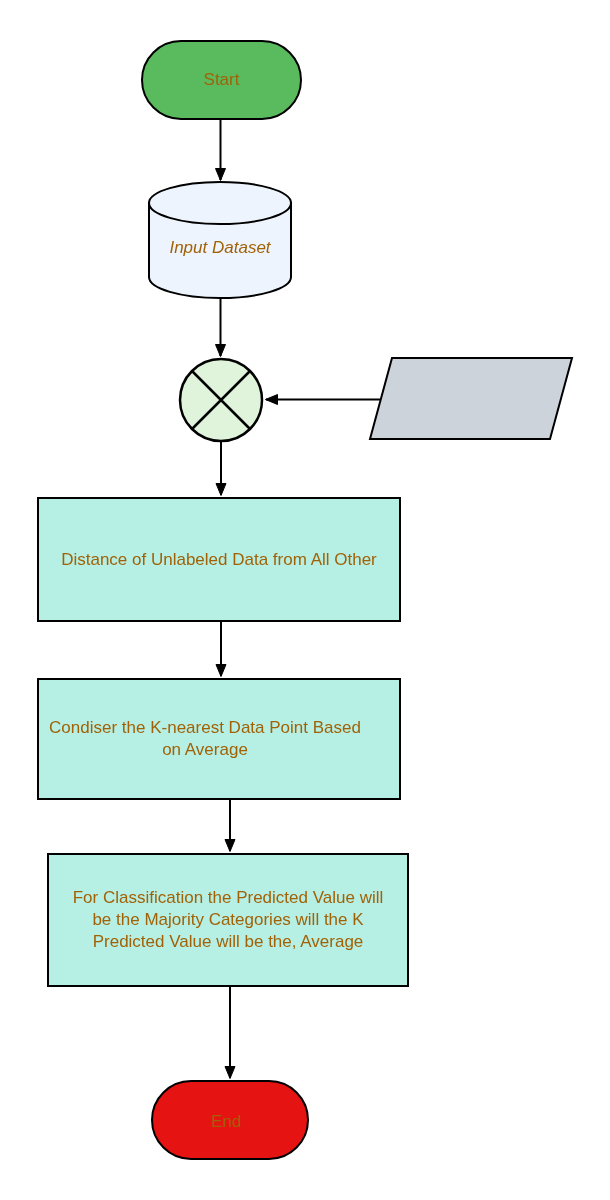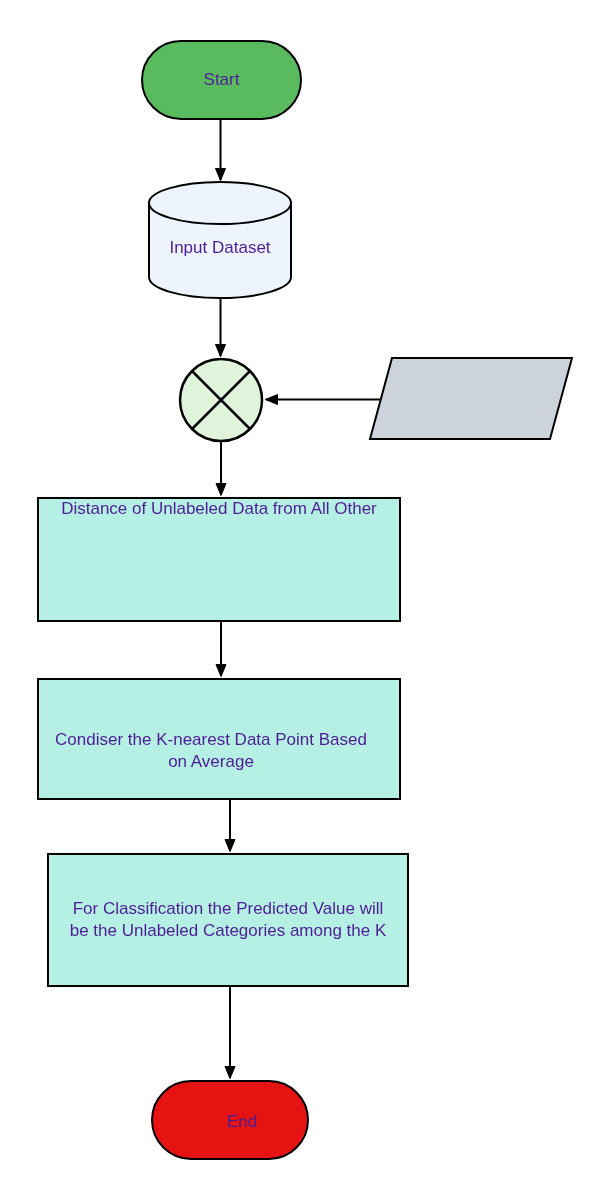--- a/index.html
+++ b/index.html
@@ -12,21 +12,21 @@
   }
   .canvas > svg{position:absolute;left:0;top:0;}
   .edge{stroke:#000;stroke-width:2;fill:none;}
   .shape{stroke:#000;stroke-width:2;}
   .thick{stroke-width:2.5;}
   .label{
     position:absolute;
     display:flex;flex-direction:column;
     align-items:center;justify-content:center;
     text-align:center;
-    font-size:17px;line-height:22px;color:#4c1d95;
+    font-size:17px;line-height:22px;color:#a16207;
   }
   .label span{display:block;white-space:nowrap;}
 </style>
 </head>
 <body>
 
 <div class="canvas">
 
   <svg width="610" height="1200" viewBox="0 0 610 1200">
     <defs>
@@ -57,36 +57,37 @@
     <rect class="shape" x="38" y="679" width="362" height="120" fill="#B6F0E4"></rect>
     <rect class="shape" x="48" y="854" width="360" height="132" fill="#B6F0E4"></rect>
 
     <rect class="shape" x="152" y="1081" width="156" height="78" rx="39" ry="39" fill="#E51312"></rect>
   </svg>
 
   <div class="label" style="left:142px;top:41px;width:159px;height:78px;">
     <span>Start</span>
   </div>
 
-  <div class="label" style="left:149px;top:203px;width:142px;height:90px;">
+  <div class="label" style="left:149px;top:203px;width:142px;height:90px;font-style:italic;">
     <span>Input Dataset</span>
   </div>
 
 
-  <div class="label" style="left:38px;top:498px;width:362px;height:123px;justify-content:space-between;">
+  <div class="label" style="left:38px;top:498px;width:362px;height:123px;">
     <span>Distance of Unlabeled Data from All Other</span>
   </div>
 
-  <div class="label" style="left:30px;top:679px;width:362px;height:120px;margin-top:12px;">
+  <div class="label" style="left:24px;top:679px;width:362px;height:120px;">
     <span>Condiser the K-nearest Data Point Based</span>
     <span>on Average</span>
   </div>
 
   <div class="label" style="left:48px;top:854px;width:360px;height:132px;border-radius:17px;">
     <span>For Classification the Predicted Value will</span>
-    <span>be the Unlabeled Categories among the K</span>
+    <span>be the Majority Categories will the K</span>
+    <span>Predicted Value will be the, Average</span>
   </div>
 
-  <div class="label" style="left:164px;top:1081px;width:156px;height:81px;">
+  <div class="label" style="left:148px;top:1081px;width:156px;height:81px;">
     <span>End</span>
   </div>
 
 </div>
 
 </body></html>

